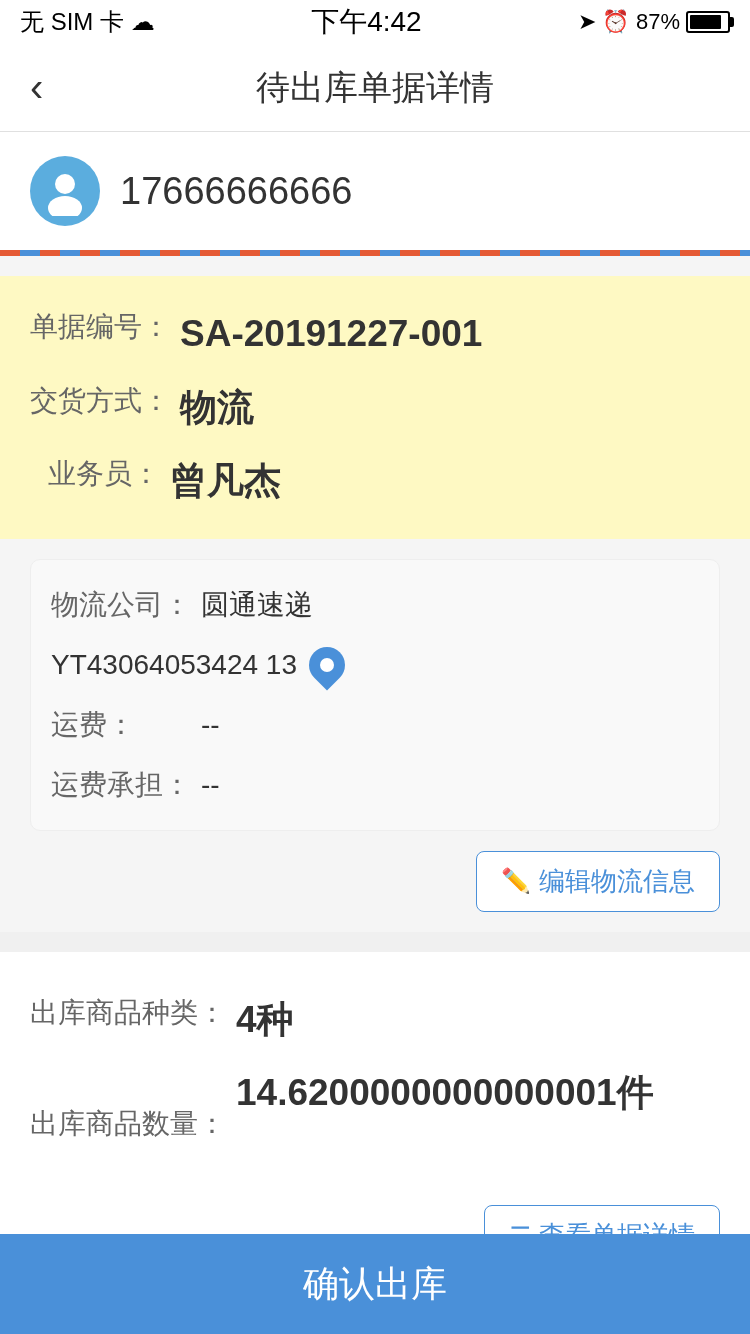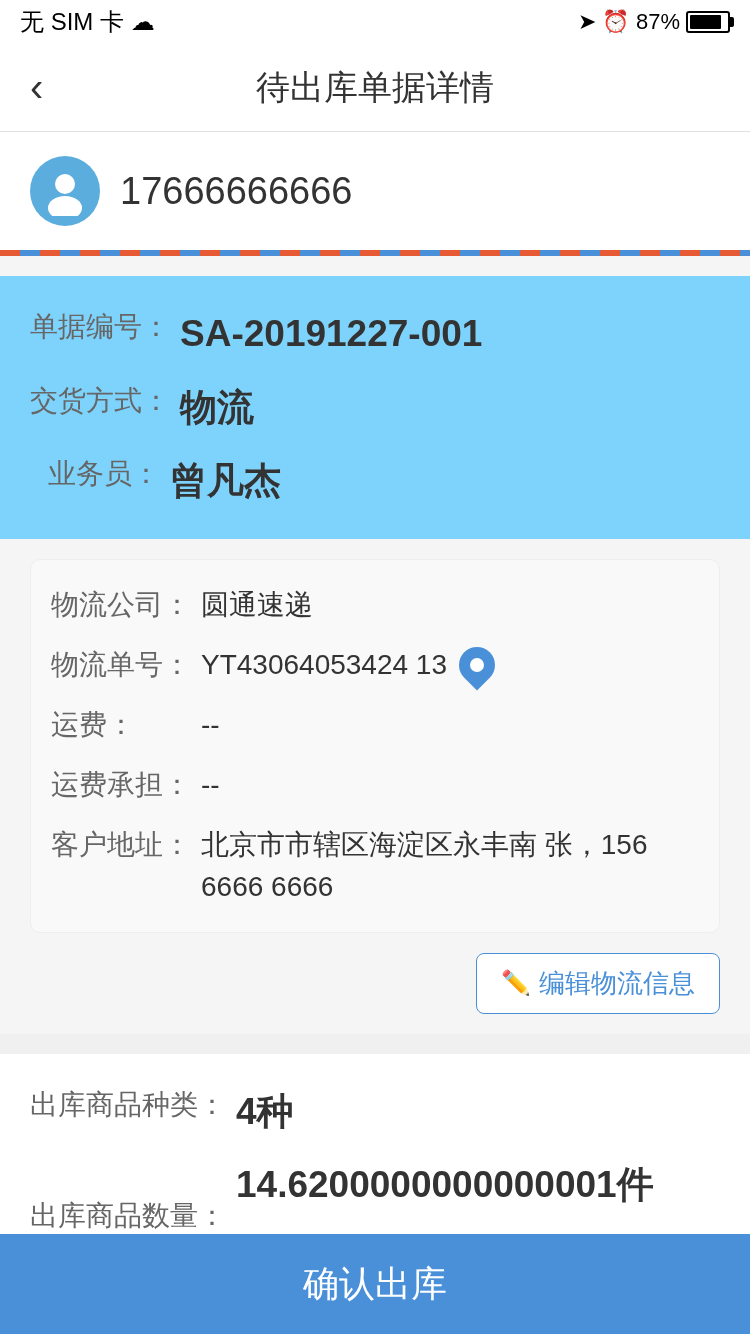--- a/index.html
+++ b/index.html
@@ -91,21 +91,21 @@
       height: 6px;
       background: repeating-linear-gradient(
         90deg,
         #e55a35 0px, #e55a35 20px,
         #4a90d9 20px, #4a90d9 40px
       );
     }
 
     
     .info-section {
-      background: #7dd3fc;
+      background: #fef9c3;
       padding: 30px 30px;
       margin-top: 20px;
     }
     .info-row {
       display: flex;
       align-items: flex-start;
       margin-bottom: 18px;
       line-height: 1.5;
     }
     .info-row:last-child { margin-bottom: 0; }
@@ -198,21 +198,21 @@
     
     .section-divider {
       width: 750px;
       height: 20px;
       background: #f0f0f0;
     }
 
     
     .goods-section {
       background: #fff;
-      padding: 30px 30px;
+      padding: 40px 30px;
     }
 
     
     .view-detail-btn-container {
       display: flex;
       justify-content: flex-end;
       padding: 20px 30px 30px;
       background: #fff;
     }
     .view-detail-btn {
@@ -259,20 +259,21 @@
   </style>
 </head>
 <body>
 
 <div class="page-content">
 
   <div class="status-bar">
     <div class="status-left">
       <span>无 SIM 卡  ☁</span>
     </div>
+    <div class="status-center">下午4:42</div>
     <div class="status-right">
       <span>➤</span>
       <span>⏰</span>
       <span>87%</span>
       <div class="battery-icon">
         <div class="battery-fill"></div>
       </div>
     </div>
   </div>
 
@@ -307,37 +308,32 @@
       <span class="info-value">曾凡杰</span>
     </div>
   </div>
 
   <div class="logistics-card">
     <div class="logistics-row">
       <span class="logistics-label">物流公司：</span>
       <span class="logistics-value">圆通速递</span>
     </div>
     <div class="logistics-row">
-      <span class="logistics-label">物流单号：</span>
       <span class="logistics-value">
         <span>YT43064053424 13</span>
         <span class="location-pin"></span>
       </span>
     </div>
     <div class="logistics-row">
       <span class="logistics-label">运费：</span>
       <span class="logistics-value">--</span>
     </div>
     <div class="logistics-row">
       <span class="logistics-label">运费承担：</span>
       <span class="logistics-value">--</span>
-    </div>
-    <div class="logistics-row">
-      <span class="logistics-label">客户地址：</span>
-      <span class="logistics-value" style="flex-wrap:wrap;">北京市市辖区海淀区永丰南  张，156 6666 6666</span>
     </div>
   </div>
 
   <div class="edit-btn-container">
     <button class="edit-btn">
       <span style="font-size:24px;">✏️</span>
       <span>编辑物流信息</span>
     </button>
   </div>
 

